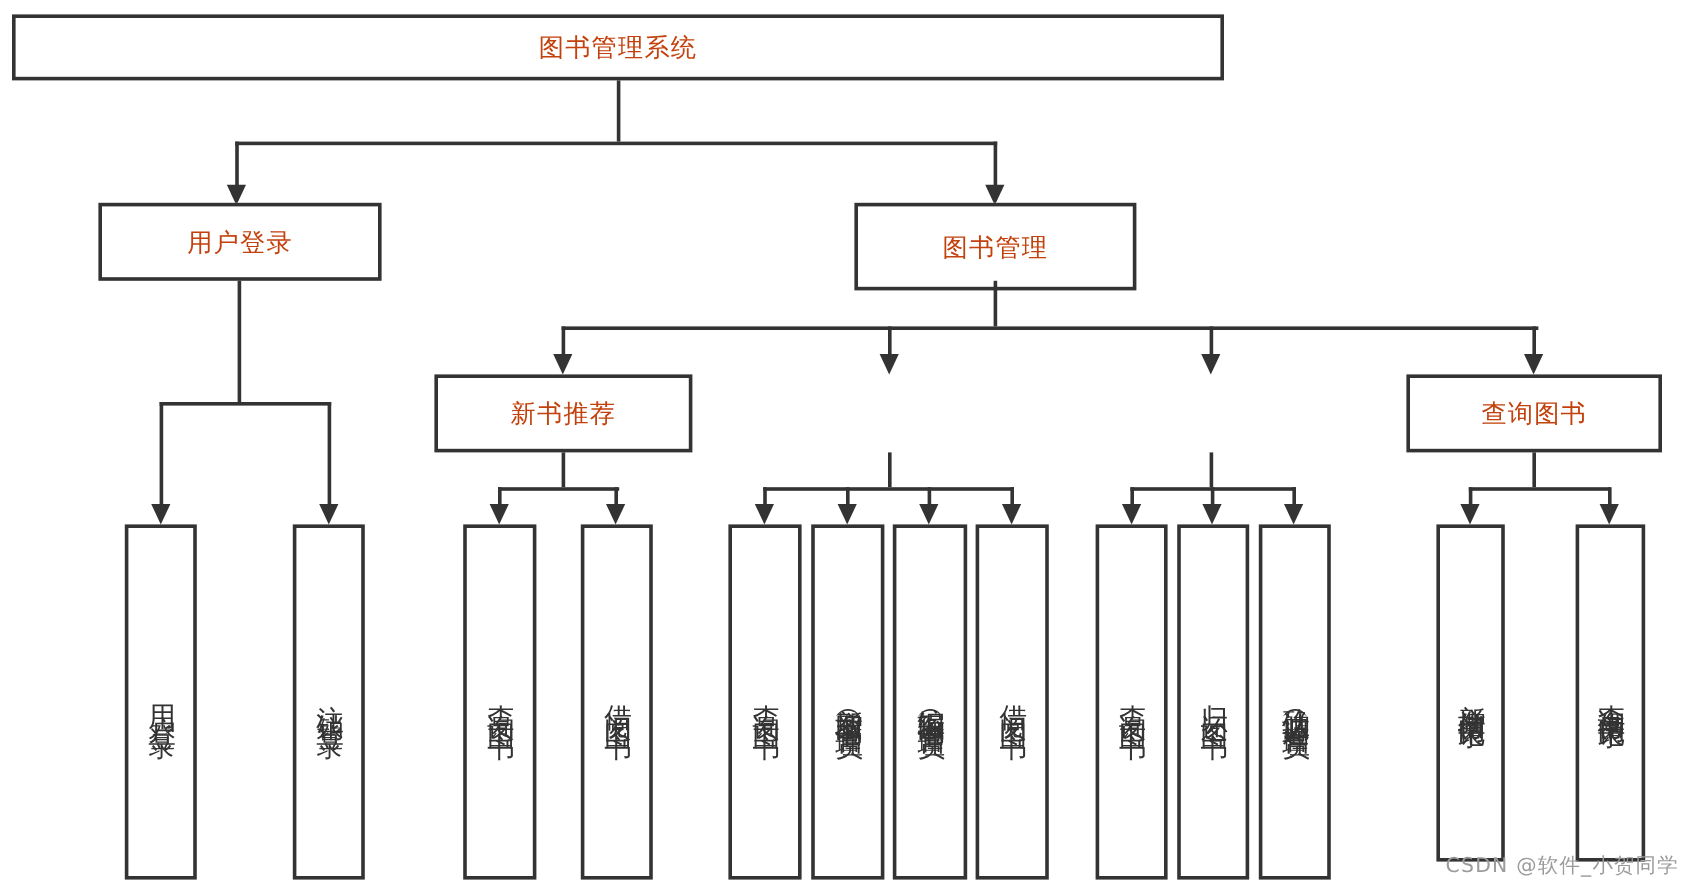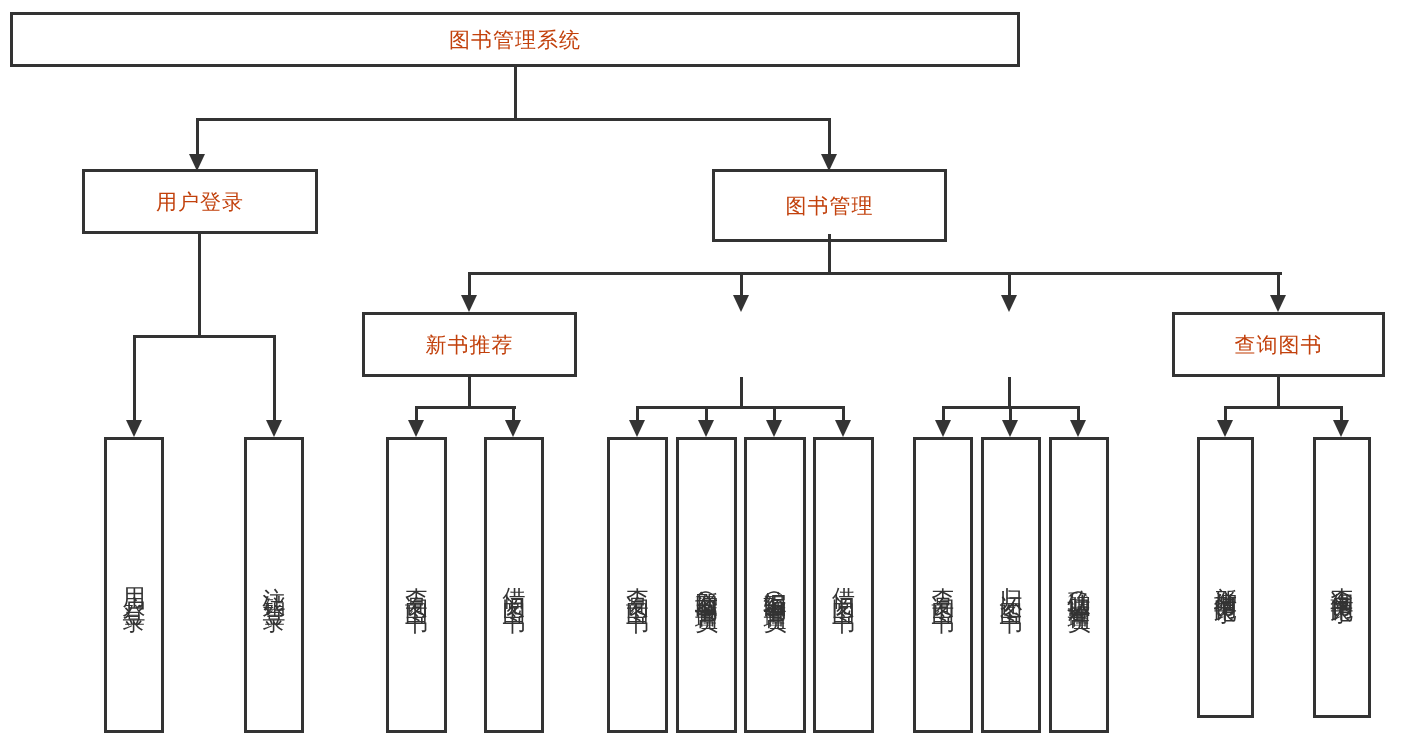--- a/index.html
+++ b/index.html
@@ -155,14 +155,15 @@
     <span>确认归还（管理员）</span>
   </div>
 
   <div class="vbox long" style="left:1197px;top:437px;width:57px;height:281px">
     <span>新增借阅记录</span>
   </div>
   <div class="vbox long" style="left:1313px;top:437px;width:58px;height:281px">
     <span>查询借阅记录</span>
   </div>
 
+  <div id="watermark">CSDN @软件_小贺同学</div>
 
 </div>
 
 </body></html>

